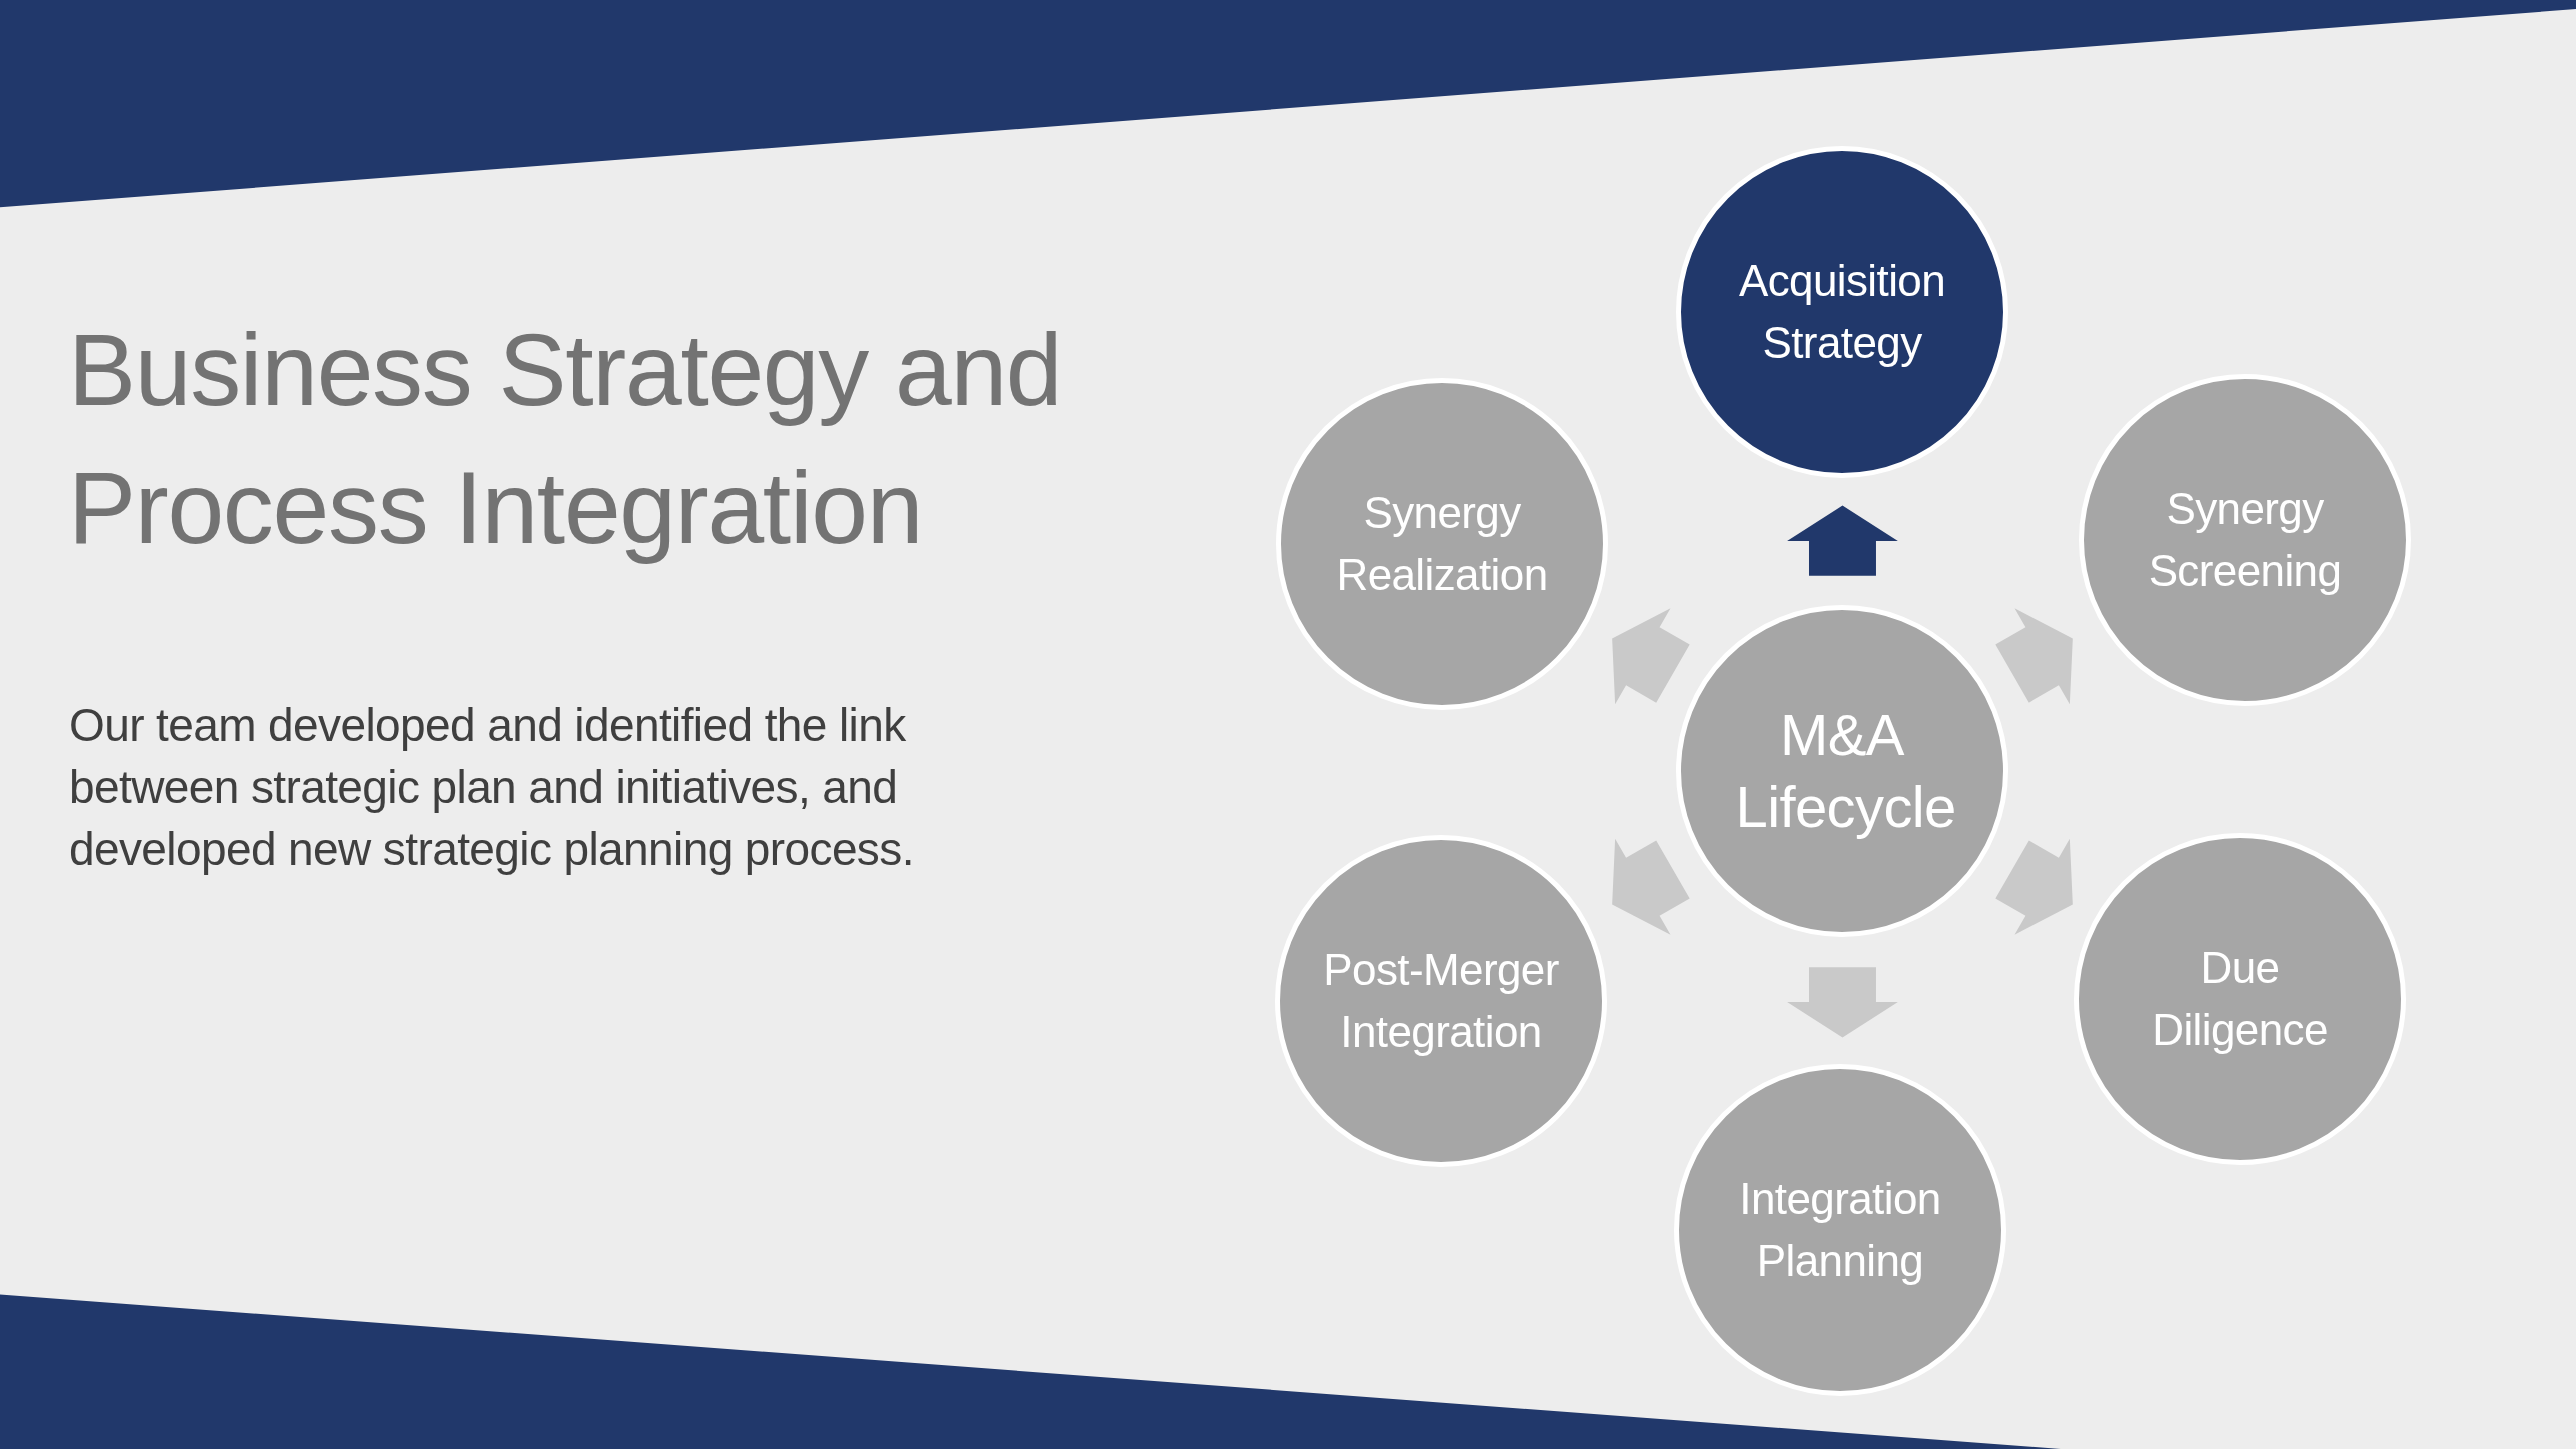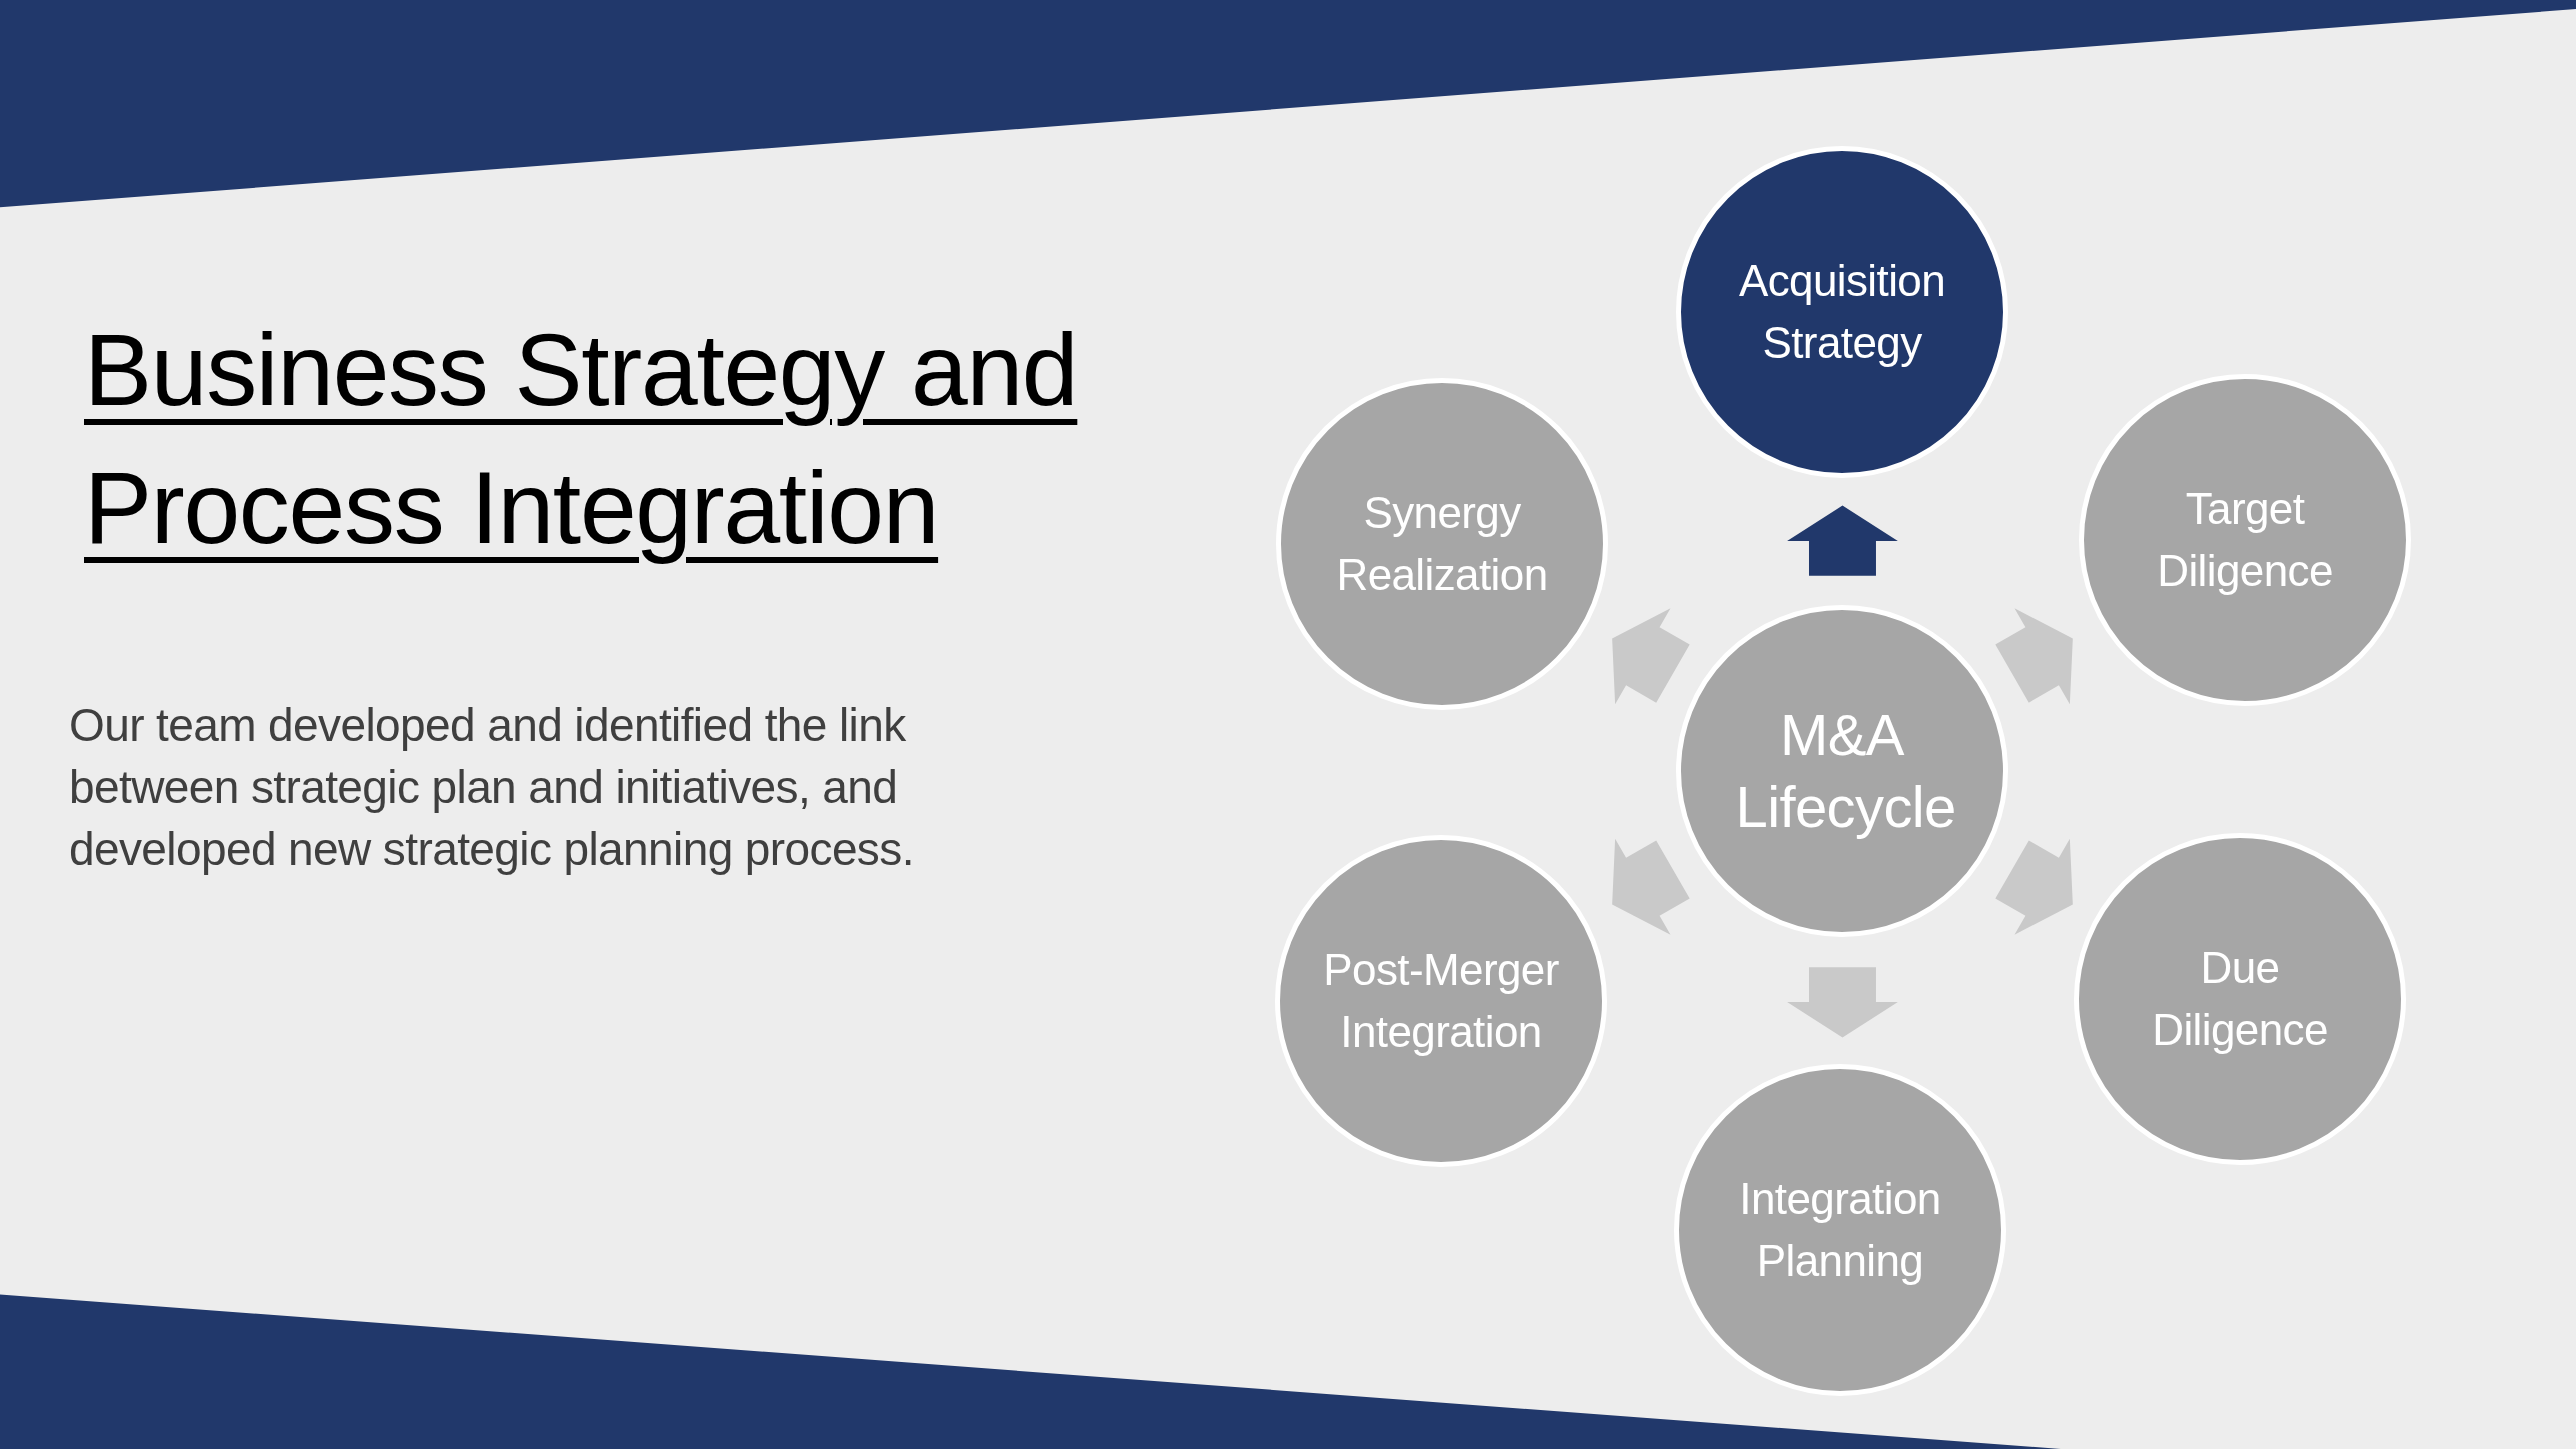--- a/index.html
+++ b/index.html
@@ -20,27 +20,25 @@
   }
   .title-block {
     position: absolute;
     left: 68px;
     top: 301px;
     width: 1043px;
   }
   .title-line {
     font-size: 102px;
     line-height: 138px;
-    color: #000000;
-    text-decoration: underline;
+    color: #737373;
     text-decoration-thickness: 6.4px;
     text-underline-offset: 14px;
     white-space: nowrap;
     letter-spacing: -1.3px;
-    margin-left: 16px;
   }
   .body-text {
     position: absolute;
     left: 69px;
     top: 694px;
     width: 1005px;
     font-size: 46px;
     line-height: 62px;
     color: #3F3F3F;
     letter-spacing: -0.6px;
@@ -104,21 +102,21 @@
       <use href="#block-arrow" transform="rotate(180)" fill="#C9C9C9"></use>
       <use href="#block-arrow" transform="rotate(-120)" fill="#C9C9C9"></use>
       <use href="#block-arrow" transform="rotate(-60)" fill="#C9C9C9"></use>
     </g>
   </svg>
 
   <div class="node highlight pos-acquisition">
     <div class="label">Acquisition Strategy</div>
   </div>
   <div class="node pos-target">
-    <div class="label">Target Diligence</div>
+    <div class="label">Synergy Screening</div>
   </div>
   <div class="node pos-due">
     <div class="label">Due Diligence</div>
   </div>
   <div class="node pos-integration">
     <div class="label">Integration Planning</div>
   </div>
   <div class="node pos-postmerger">
     <div class="label">Post-Merger Integration</div>
   </div>

